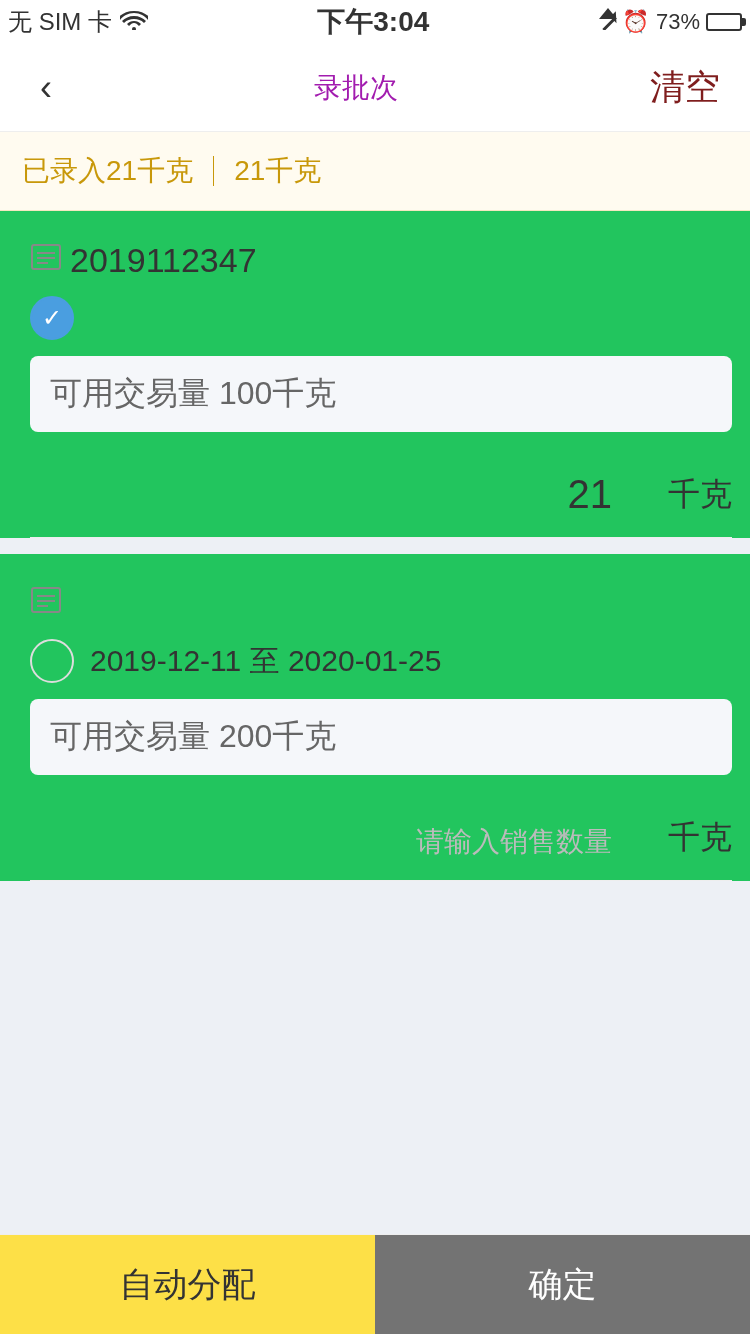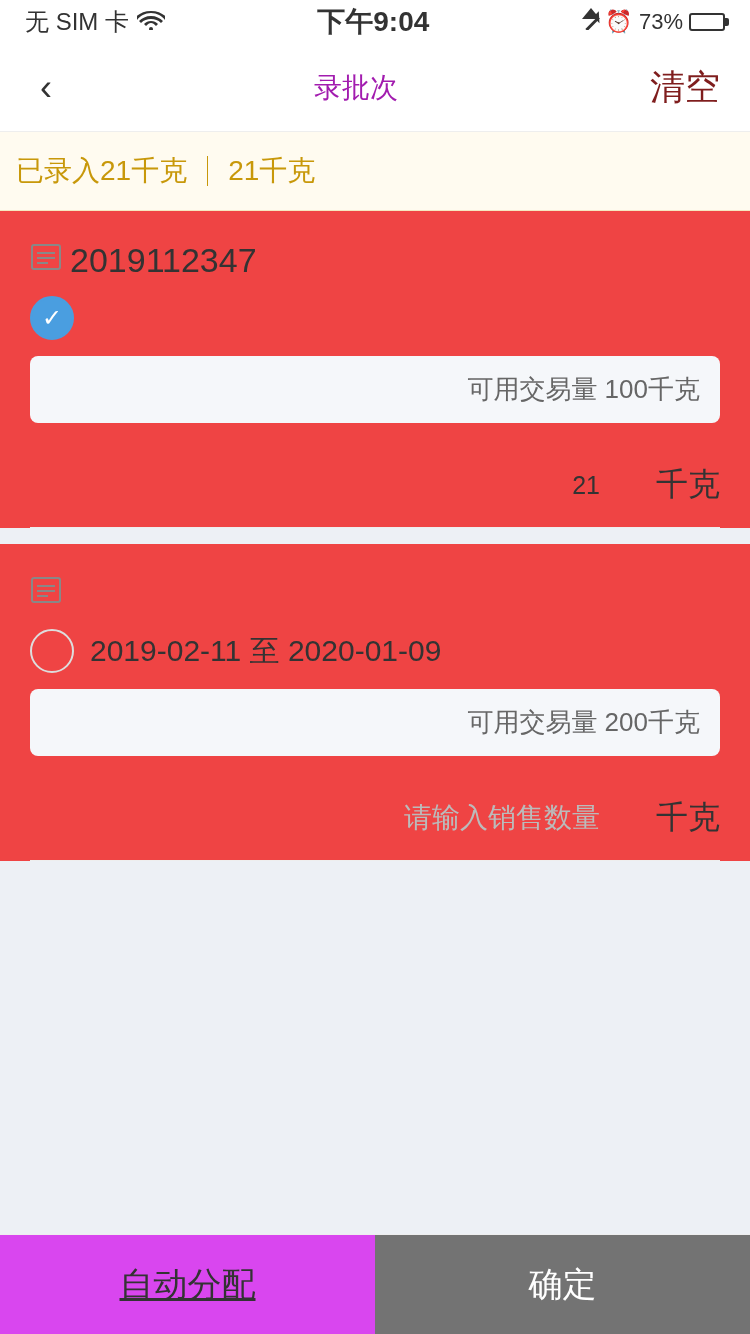--- a/index.html
+++ b/index.html
@@ -14,21 +14,21 @@
     }
 
     
     .status-bar {
       width: 100%;
       height: 44px;
       background: #fff;
       display: flex;
       align-items: center;
       justify-content: space-between;
-      padding: 0 25px;
+      padding: 0 8px;
       font-size: 24px;
       color: #333;
     }
     .status-left {
       display: flex;
       align-items: center;
       gap: 8px;
       font-size: 24px;
     }
     .status-center {
@@ -92,21 +92,21 @@
     .nav-clear {
       font-size: 35px;
       color: #7f1d1d;
       cursor: pointer;
     }
 
     
     .info-banner {
       width: 100%;
       background: #fffbf0;
-      padding: 20px 16px;
+      padding: 20px 22px;
       display: flex;
       align-items: center;
       gap: 20px;
       border-bottom: 1px solid #f5e8c0;
     }
     .info-label {
       font-size: 28px;
       color: #c8980a;
     }
     .info-divider {
@@ -114,23 +114,23 @@
       height: 30px;
       background: #c8980a;
     }
     .info-value {
       font-size: 28px;
       color: #c8980a;
     }
 
     
     .card {
-      background: #ef4444;
+      background: #22c55e;
       margin-bottom: 0;
-      padding: 30px 30px 0 30px;
+      padding: 30px 18px 0 30px;
     }
 
     .card-header {
       display: flex;
       align-items: center;
       gap: 8px;
       margin-bottom: 16px;
     }
     .card-icon {
       font-size: 30px;
@@ -170,35 +170,34 @@
     .date-range {
       font-size: 30px;
       color: #333;
     }
 
     .available-qty {
       background: #f5f7fa;
       border-radius: 8px;
       padding: 16px 20px;
       margin-bottom: 20px;
-      font-size: 26px;
+      font-size: 32px;
       color: #666;
-      text-align: right;
     }
 
     .quantity-row {
       display: flex;
       align-items: center;
       justify-content: flex-end;
       gap: 20px;
       padding: 20px 0;
       border-bottom: 1px solid #eee;
     }
     .quantity-input {
-      font-size: 25px;
+      font-size: 40px;
       color: #333;
       text-align: right;
       border: none;
       outline: none;
       background: transparent;
       width: 200px;
     }
     .quantity-input::placeholder {
       color: #bbb;
       font-size: 28px;
@@ -226,22 +225,21 @@
       border-top: 1px solid #eee;
     }
     .btn-auto {
       flex: 1;
       display: flex;
       align-items: center;
       justify-content: center;
       font-size: 34px;
       color: #333;
       cursor: pointer;
-      background: #d946ef;
-      text-decoration: underline;
+      background: #fde047;
     }
     .btn-confirm {
       flex: 1;
       display: flex;
       align-items: center;
       justify-content: center;
       font-size: 34px;
       color: #fff;
       cursor: pointer;
       background: #737373;
@@ -266,21 +264,21 @@
     <span>无 SIM 卡</span>
     <span>
       <svg width="28" height="20" viewBox="0 0 28 20">
         <path d="M14 6 C9 6 5 8 2 11 L4 13 C7 10 10 9 14 9 C18 9 21 10 24 13 L26 11 C23 8 19 6 14 6Z" fill="#333"></path>
         <path d="M14 11 C11 11 9 12 7 14 L9 16 C11 14 12 13 14 13 C16 13 17 14 19 16 L21 14 C19 12 17 11 14 11Z" fill="#333"></path>
         <circle cx="14" cy="19" r="2" fill="#333"></circle>
         <path d="M14 1 C7 1 1 4 -2 8 L0 10 C3 6 8 3 14 3 C20 3 25 6 28 10 L30 8 C27 4 21 1 14 1Z" fill="#333"></path>
       </svg>
     </span>
   </div>
-  <div class="status-center">下午9:04</div>
+  <div class="status-center">下午3:04</div>
   <div class="status-right">
     <span>
       <svg width="18" height="22" viewBox="0 0 18 22">
         <path d="M9 0 L18 8 L15 8 L15 22 L12 22 L12 8 L9 8 Z" fill="#333" transform="rotate(45,9,11)"></path>
         <polygon points="9,0 18,11 0,11" fill="#333"></polygon>
       </svg>
     </span>
     <span>⏰</span>
     <span>73%</span>
     <span class="battery">
@@ -336,21 +334,21 @@
           <rect x="2" y="4" width="28" height="24" rx="2" fill="none" stroke="#888" stroke-width="2"></rect>
           <line x1="7" y1="12" x2="25" y2="12" stroke="#888" stroke-width="2"></line>
           <line x1="7" y1="17" x2="25" y2="17" stroke="#888" stroke-width="2"></line>
           <line x1="7" y1="22" x2="18" y2="22" stroke="#888" stroke-width="2"></line>
         </svg>
       </span>
     </div>
     <div class="card-row">
       <div class="radio-circle">
       </div>
-      <span class="date-range">2019-02-11 至 2020-01-09</span>
+      <span class="date-range">2019-12-11 至 2020-01-25</span>
     </div>
     <div class="available-qty">可用交易量 200千克</div>
     <div class="quantity-row">
       <input class="quantity-input" type="text" placeholder="请输入销售数量" style="">
       <span class="quantity-unit">千克</span>
     </div>
   </div>
 
   <div class="empty-area"></div>
 

